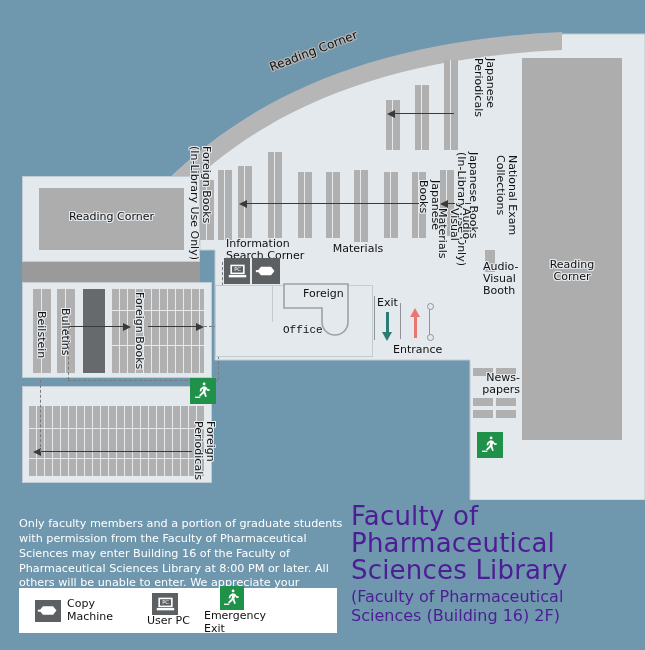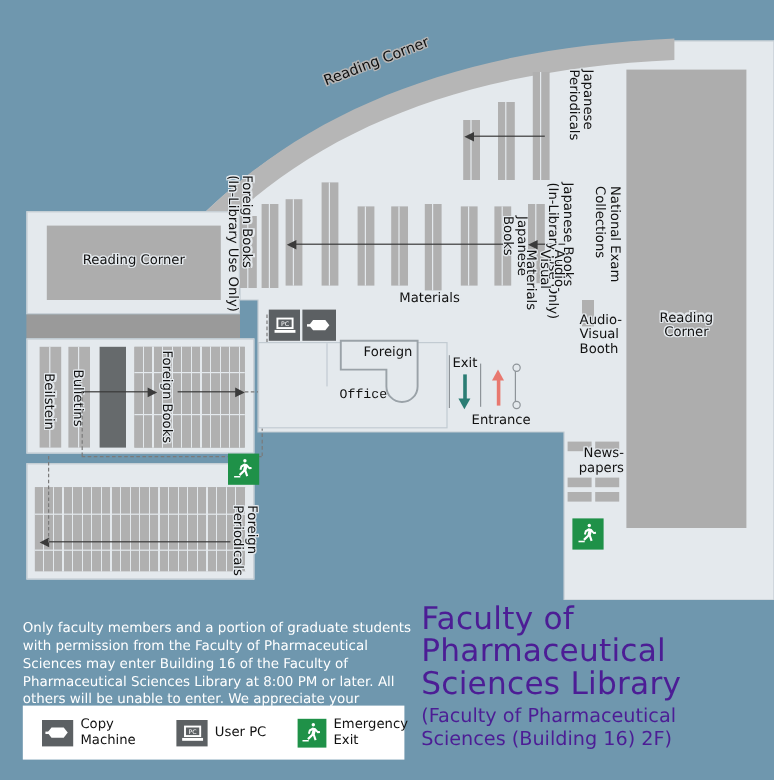--- a/index.html
+++ b/index.html
@@ -296,20 +296,22 @@
 papers</span>
 
     <div class="icoExit" style="left:477px;top:432px;width:26px;height:26px;">
       <svg width="20" height="20" viewBox="0 0 24 24">
         <path d="M15 3.5a1.7 1.7 0 1 1-3.4 0 1.7 1.7 0 0 1 3.4 0z" fill="#fff"></path>
         <path d="M12.6 6.2 9 8.6l-1.1 3.6 1.9.5.8-2.6 1.8-1-1 3.9-4.2 4.1 1.5 1.6 4.3-4.1 1.6 4.6 2-.6-1.8-5.3.8-3.3 1.9 2.1 2.6-.4-.3-2-1.8.2-2.4-2.9z" fill="#fff"></path>
         <path d="M2.5 19.5h6.2" stroke="#fff" stroke-width="1.6"></path>
       </svg>
     </div>
 
+    <span class="lbl" style="left:226px;top:238px;">Information
+Search Corner</span>
 
     <div class="icoBox" style="left:224px;top:258px;width:26px;height:26px;">
       <svg width="19" height="16" viewBox="0 0 24 20">
         <rect x="3" y="2" width="18" height="12" fill="#fff"></rect>
         <rect x="5" y="4" width="14" height="8" fill="#5c6063"></rect>
         <text x="12" y="10.6" font-size="6.5" fill="#fff" text-anchor="middle" font-family="DejaVu Sans">PC</text>
         <rect x="1" y="15" width="22" height="3" fill="#fff"></rect>
       </svg>
     </div>
     <div class="icoBox" style="left:252px;top:258px;width:28px;height:26px;">
@@ -363,33 +365,33 @@
       <span class="legIcon dark">
         <svg width="22" height="13" viewBox="0 0 26 14">
           <path d="M3 7 L7 2 L19 2 L23 7 L19 12 L7 12 Z" fill="#fff"></path>
           <rect x="1" y="6" width="5" height="2.4" fill="#fff"></rect>
         </svg>
       </span>
       <span class="legText">Copy
 Machine</span>
     </div>
 
-    <div class="legItem" style="margin-left:34px;">
+    <div class="legItem" style="margin-left:34px;flex-direction:column;">
       <span class="legIcon dark">
         <svg width="19" height="16" viewBox="0 0 24 20">
           <rect x="3" y="2" width="18" height="12" fill="#fff"></rect>
           <rect x="5" y="4" width="14" height="8" fill="#5c6063"></rect>
           <text x="12" y="10.6" font-size="6.5" fill="#fff" text-anchor="middle" font-family="DejaVu Sans">PC</text>
           <rect x="1" y="15" width="22" height="3" fill="#fff"></rect>
         </svg>
       </span>
       <span class="legText">User PC</span>
     </div>
 
-    <div class="legItem" style="margin-left:26px;">
+    <div class="legItem" style="margin-left:14px;flex-direction:column;">
       <span class="legIcon green" style="width:24px;height:24px;">
         <svg width="20" height="20" viewBox="0 0 24 24">
           <path d="M15 3.5a1.7 1.7 0 1 1-3.4 0 1.7 1.7 0 0 1 3.4 0z" fill="#fff"></path>
           <path d="M12.6 6.2 9 8.6l-1.1 3.6 1.9.5.8-2.6 1.8-1-1 3.9-4.2 4.1 1.5 1.6 4.3-4.1 1.6 4.6 2-.6-1.8-5.3.8-3.3 1.9 2.1 2.6-.4-.3-2-1.8.2-2.4-2.9z" fill="#fff"></path>
           <path d="M2.5 19.5h6.2" stroke="#fff" stroke-width="1.6"></path>
         </svg>
       </span>
       <span class="legText">Emergency
 Exit</span>
     </div>

